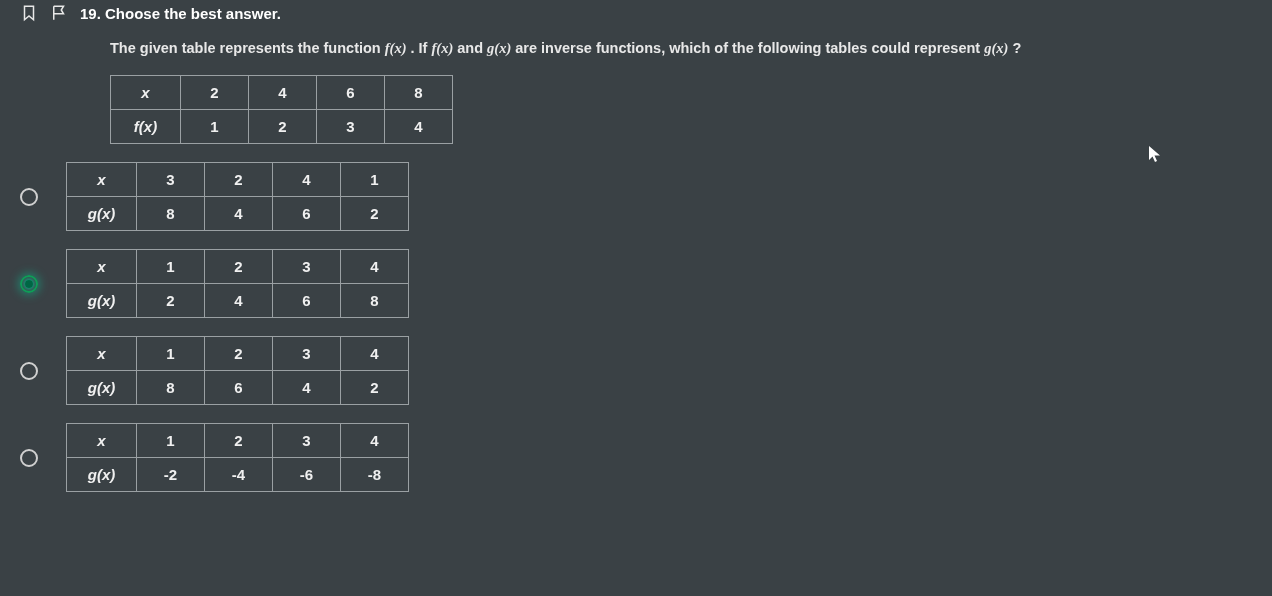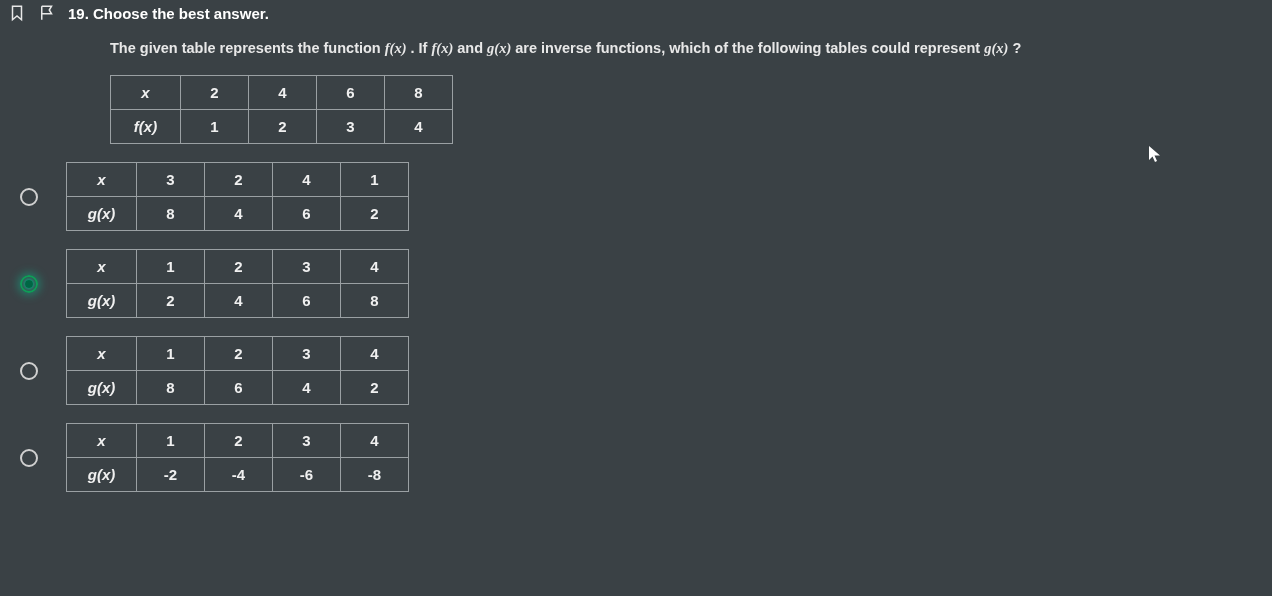--- a/index.html
+++ b/index.html
@@ -13,21 +13,21 @@
       font-family: Arial, sans-serif;
       width: 1272px;
       height: 596px;
       overflow: hidden;
       position: relative;
     }
     .top-bar {
       display: flex;
       align-items: center;
       gap: 12px;
-      padding: 4px 0 0 8px;
+      padding: 4px 0 0 20px;
     }
     .bookmark-icon {
       width: 18px;
       height: 18px;
       display: inline-block;
     }
     .flag-icon {
       width: 18px;
       height: 18px;
       display: inline-block;

